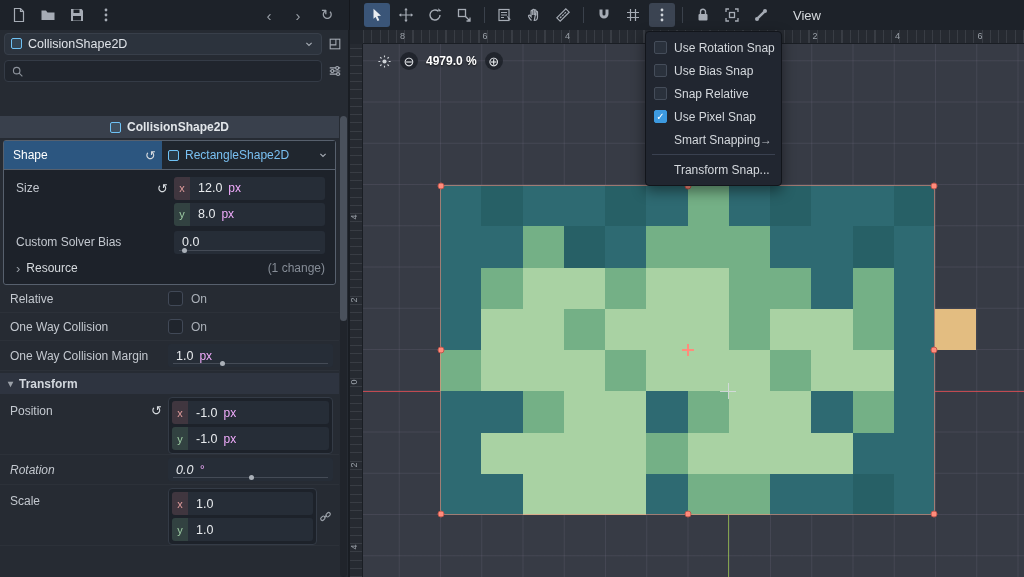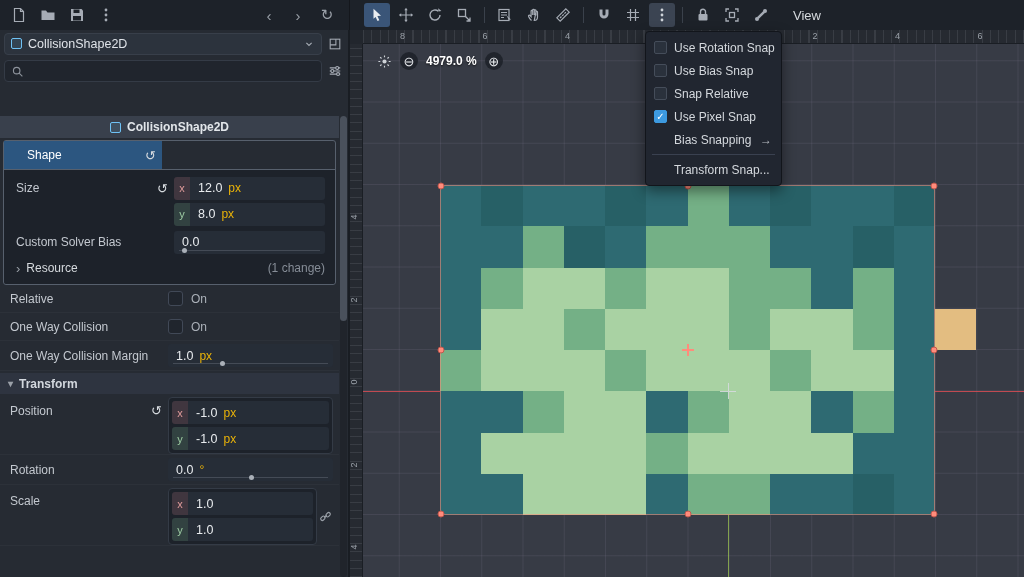--- a/index.html
+++ b/index.html
@@ -47,34 +47,34 @@
   .cat-header { height:22px; background:#39404c; display:flex; align-items:center; justify-content:center;
                 gap:6px; font-weight:bold; color:#e2e6ea; margin-top:2px; }
   .prow { display:flex; align-items:center; min-height:27px; padding:0 6px 0 10px;
           border-bottom:1px solid rgba(255,255,255,.03); }
   .plabel { flex:0 0 158px; color:#c3c8cf; display:flex; align-items:center; }
   .pvalue { flex:1; display:flex; align-items:center; }
   .revert { margin-left:auto; margin-right:6px; color:#d6dade; font-size:13px; }
   .shape-cluster { margin:2px 3px 0 3px; border:1px solid #57606d; border-radius:3px; }
   .shape-row { display:flex; height:28px; }
   .shape-label-cell { flex:0 0 158px; background:#2c5680; color:#fff; display:flex; align-items:center;
-                      padding-left:23px; }
+                      padding-left:9px; }
   .shape-value-cell { flex:1; background:#20262e; display:flex; align-items:center; padding:0 6px;
                       color:#79c0f2; gap:6px; }
   .shape-value-cell .chev { margin-left:auto; color:#a6acb5; }
   .subpanel { background:#1d222a; border-top:1px solid #57606d; border-radius:0 0 3px 3px; padding:5px 4px; }
   .subpanel .prow { border-bottom:0; min-height:26px; padding-left:8px; }
   .field { position:relative; flex:1; height:23px; background:#262d37; border-radius:3px;
            display:flex; align-items:center; padding:0 6px 0 0; }
   .axis-badge { width:16px; height:23px; display:flex; align-items:center; justify-content:center;
                 font-size:11px; border-radius:3px 0 0 3px; flex:0 0 auto; }
   .axis-x { background:rgba(229,115,115,.14); color:#de9a9a; }
   .axis-y { background:rgba(125,201,131,.14); color:#9ccba2; }
   .fval { color:#e8ebee; margin-left:8px; font-size:12.5px; }
-  .funit { color:#eab308; margin-left:6px; }
+  .funit { color:#f0abfc; margin-left:6px; }
   .slider { position:absolute; left:5px; right:5px; bottom:1px; height:5px; }
   .slider .track { position:absolute; left:0; right:0; top:2px; height:1px; background:#444b56; }
   .slider .grab { position:absolute; top:0; width:5px; height:5px; border-radius:50%; background:#aab0b8; }
   .vecbox { flex:1; background:#1d222a; border:1px solid #343b46; border-radius:4px; padding:3px;
             display:flex; flex-direction:column; gap:3px; }
   .resource-row { display:flex; align-items:center; height:22px; padding:0 6px 0 8px; color:#d6dade; }
   .resource-row .arrow { color:#9aa0a8; margin-right:6px; font-size:13px; }
   .badge-dim { margin-left:auto; color:#868d97; }
   .checkbox { width:15px; height:15px; background:#20252d; border:1px solid #414957; border-radius:3px;
               margin-right:8px; flex:0 0 auto; }
@@ -353,20 +353,29 @@
       <span class="shape-sq"></span>
       <span>CollisionShape2D</span>
     </div>
 
     <div class="shape-cluster">
       <div class="shape-row">
         <div class="shape-label-cell">
           <span>Shape</span>
           <span class="revert">↺</span>
         </div>
+        <div class="shape-value-cell">
+          <span class="shape-sq"></span>
+          <span>RectangleShape2D</span>
+          <span class="chev">
+            <svg viewBox="0 0 16 16" width="12" height="12" fill="none" stroke="#a6acb5" stroke-width="1.5">
+                <path d="M4.5 6.5 8 10l3.5-3.5"></path>
+              </svg>
+          </span>
+        </div>
       </div>
       <div class="subpanel">
         <div class="prow">
           <div class="plabel">
             <span>Size</span>
             <span class="revert">↺</span>
           </div>
           <div class="pvalue">
             <div class="field">
               <span class="axis-badge axis-x">x</span>
@@ -460,21 +469,21 @@
           </div>
           <div class="field">
             <span class="axis-badge axis-y">y</span>
             <span class="fval">-1.0</span>
             <span class="funit">px</span>
           </div>
         </div>
       </div>
     </div>
 
-    <div class="prow" style="min-height:30px;">
+    <div class="prow" style="min-height:30px;font-style:italic;">
       <div class="plabel">
           <span>Rotation</span>
         </div>
       <div class="pvalue">
         <div class="field">
           <span class="fval">0.0</span>
           <span class="funit">°</span>
           <div class="slider">
             <div class="track"></div>
               <div class="grab" style="left:49%;"></div>
@@ -688,21 +697,21 @@
     <div class="menu-item">
       <span class="mcheck"></span>
       <span class="mlabel">Snap Relative</span>
     </div>
     <div class="menu-item">
       <span class="mcheck on">✓</span>
       <span class="mlabel">Use Pixel Snap</span>
     </div>
     <div class="menu-item">
       <span class="mcheck ghost"></span>
-      <span class="mlabel">Bias Snapping</span>
+      <span class="mlabel">Smart Snapping</span>
       <span class="marrow">→</span>
     </div>
     <div class="menu-sep"></div>
     <div class="menu-item">
       <span class="mcheck ghost"></span>
       <span class="mlabel">Transform Snap...</span>
     </div>
   </div>
 
 </body></html>

